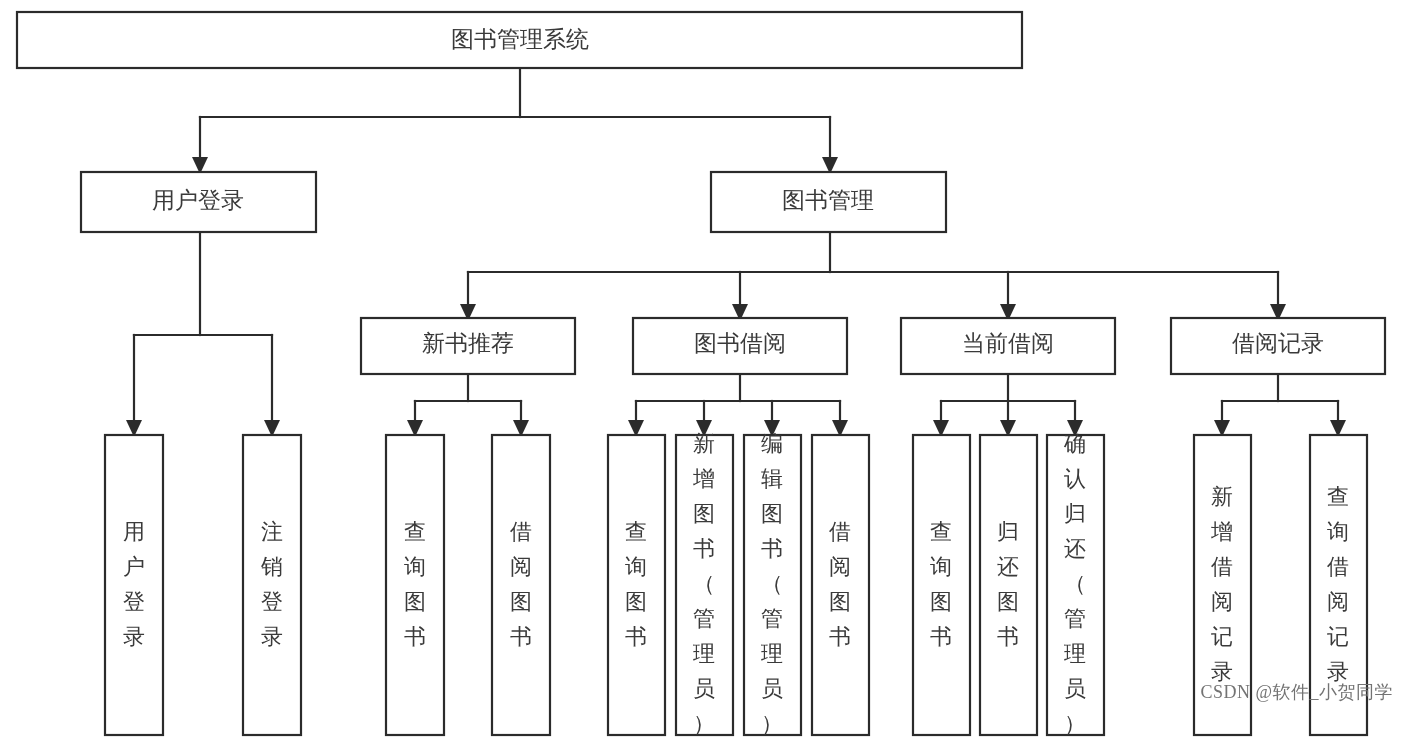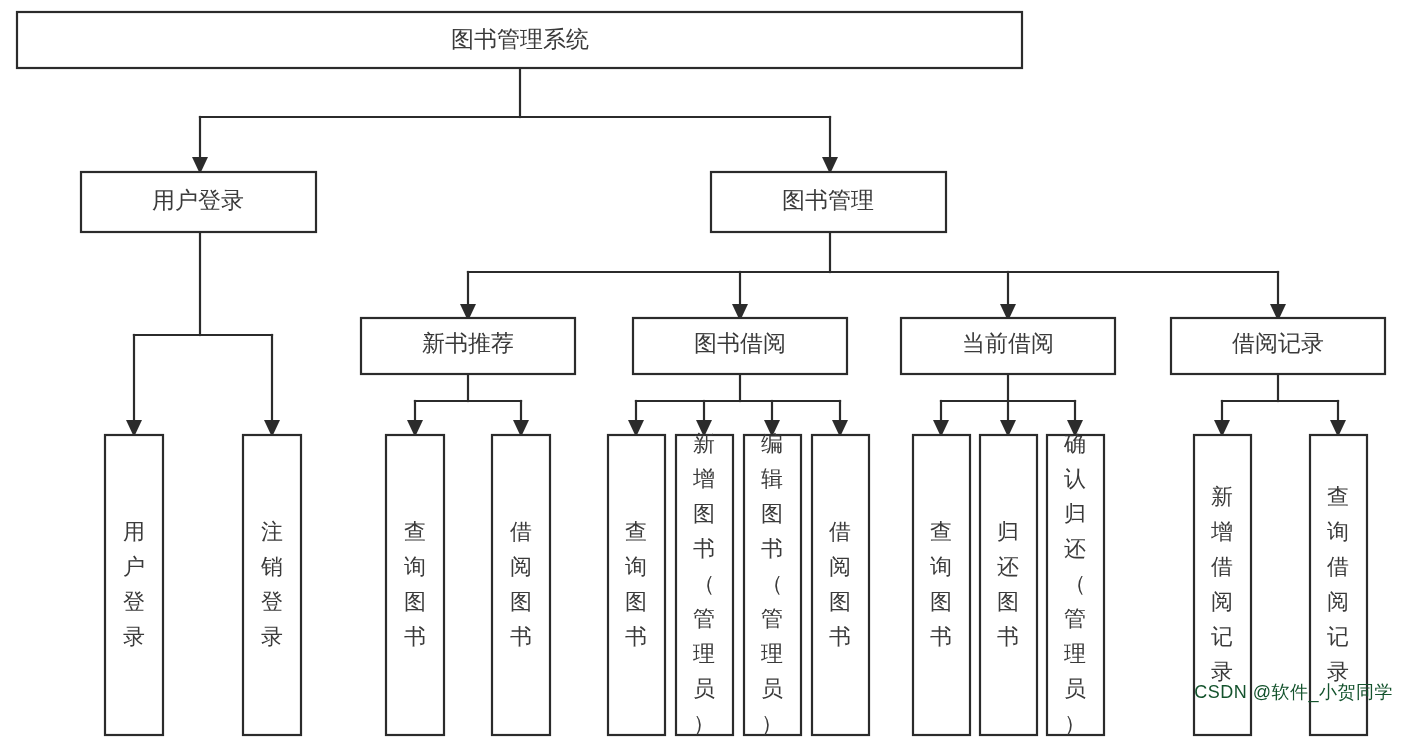--- a/index.html
+++ b/index.html
@@ -53,23 +53,23 @@
   .label-h {
     font-size: 23px;
   }
   .label-v {
     font-size: 22px;
   }
   .watermark {
     position: absolute;
     right: 12px;
     bottom: 6px;
-    font-family: Liberation Sans, sans-serif;
+    font-family: Liberation Serif, serif;
     font-size: 18px;
-    color: #14532d;
+    color: #737373;
     letter-spacing: 0.5px;
     white-space: nowrap;
     user-select: none;
   }
 </style>
 </head>
 <body>
 
 <div id="diagram-root">
 

